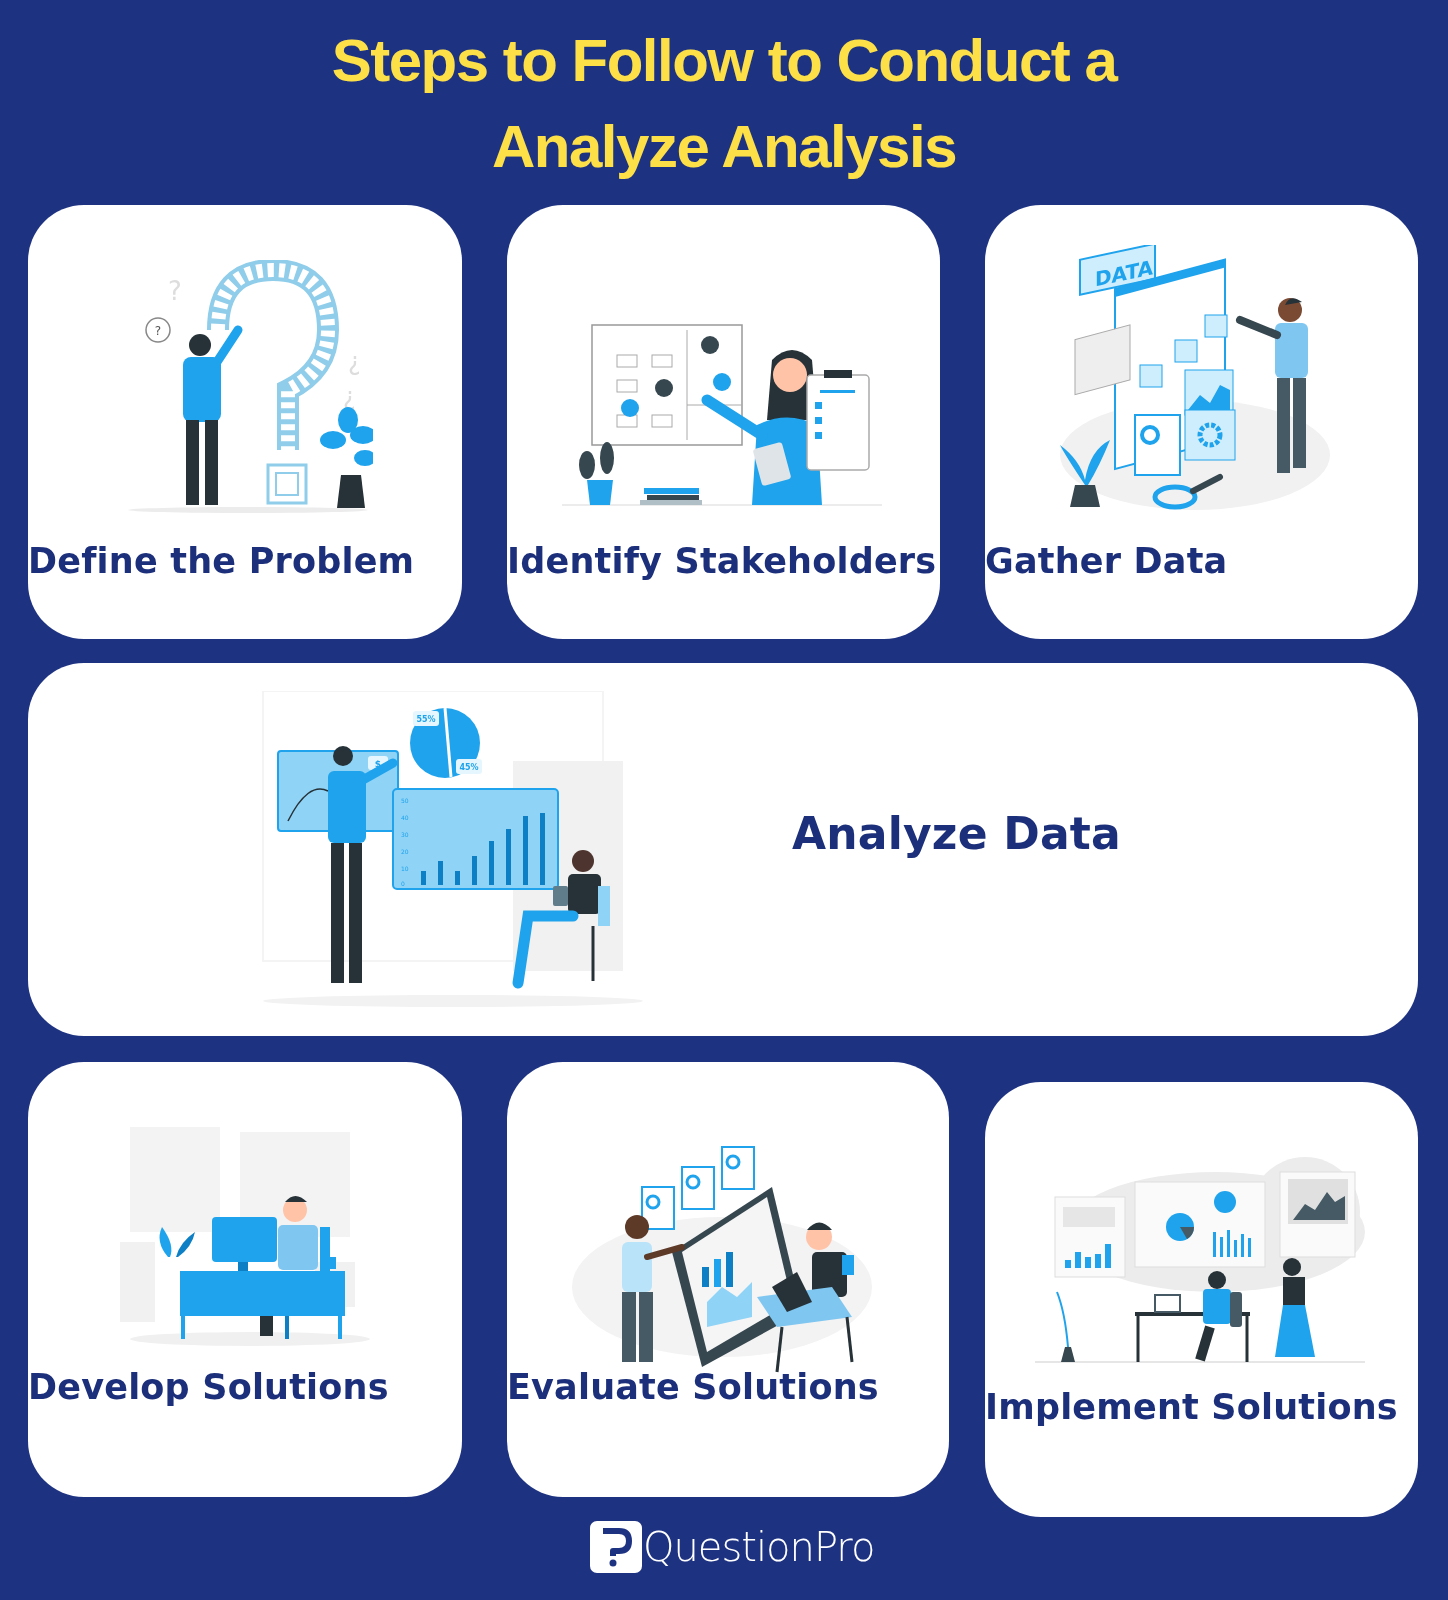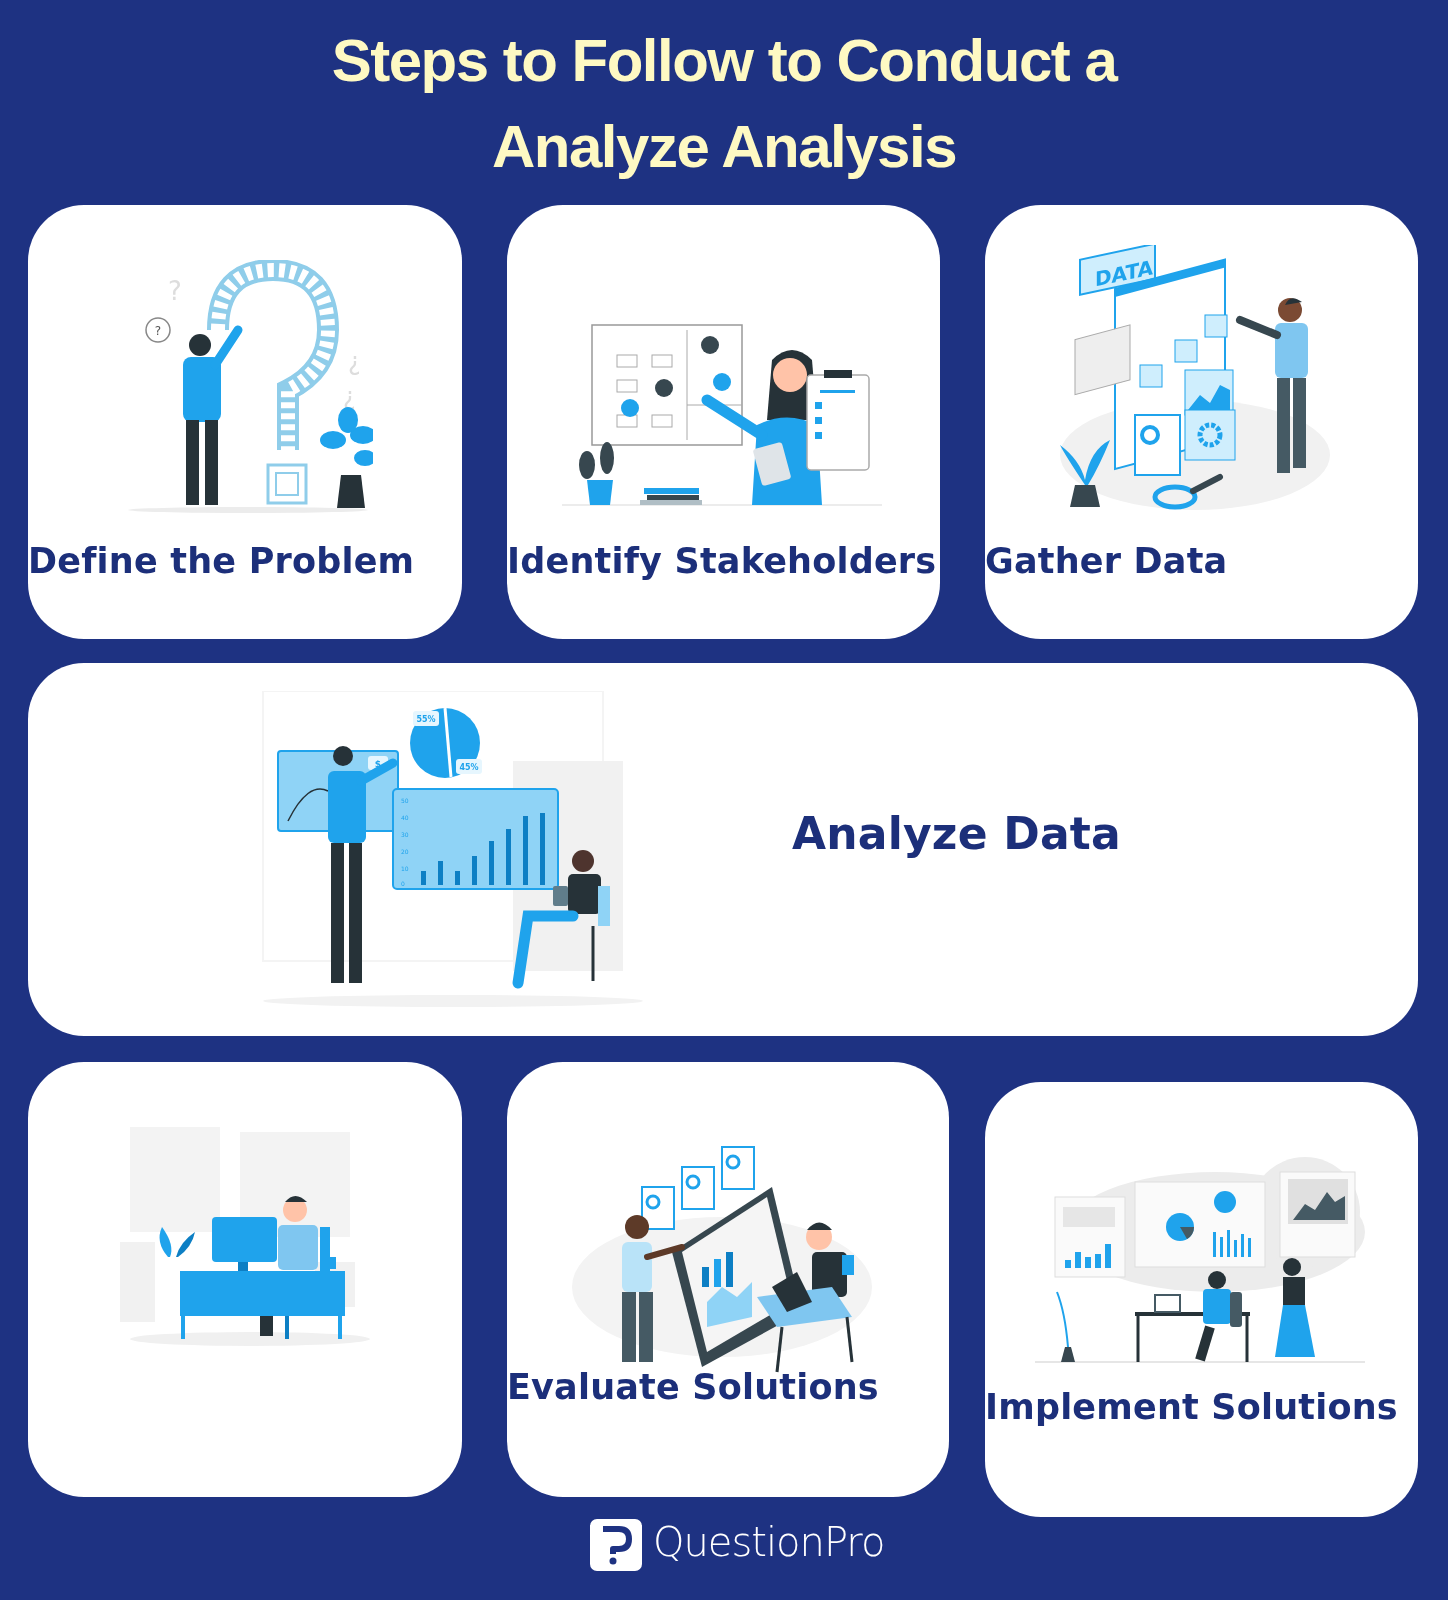--- a/index.html
+++ b/index.html
@@ -4,41 +4,41 @@
   <style>
     html, body { margin: 0; padding: 0; }
     body {
       width: 1448px; height: 1600px;
       background: #1e3282;
       position: relative; overflow: hidden;
       font-family: "DejaVu Sans", "Liberation Sans", sans-serif;
     }
     .title {
       position: absolute; left: 0; top: 18px; width: 1448px;
-      text-align: center; color: #fef9c3;
+      text-align: center; color: #fde047;
       font-family: "Liberation Sans", "DejaVu Sans", sans-serif;
       font-weight: bold; font-size: 60px; line-height: 86px;
       letter-spacing: -1.5px;
     }
     .card {
       position: absolute; background: #ffffff;
       border-radius: 56px; overflow: hidden;
     }
     .card .label {
       position: absolute; left: 0; width: 100%;
       text-align: left; color: #1c2f7a;
       font-family: "DejaVu Sans", sans-serif;
       font-weight: 600; font-size: 35px; letter-spacing: 0.2px;
       white-space: nowrap;
     }
     .illus { position: absolute; }
     .illus svg { display: block; }
     .footer-logo {
       position: absolute; left: 590px; top: 1519px; height: 56px;
-      display: flex; align-items: flex-start; gap: 11px;
+      display: flex; align-items: center; gap: 1px;
     }
     .logo-mark {
       width: 52px; height: 52px; background: #ffffff; border-radius: 7px;
       display: flex; align-items: center; justify-content: center;
     }
     .logo-text {
       color: #ffffff; font-family: "DejaVu Sans", sans-serif;
       font-weight: 300; font-size: 40px; letter-spacing: -1px;
     }
   </style>
@@ -238,20 +238,21 @@
       <rect x="220" y="120" width="10" height="45" fill="#1fa3ec"></rect>
 
       <rect x="80" y="164" width="165" height="45" fill="#1fa3ec"></rect>
       <line x1="83" y1="209" x2="83" y2="232" stroke="#1fa3ec" stroke-width="4"></line>
       <line x1="240" y1="209" x2="240" y2="232" stroke="#1fa3ec" stroke-width="4"></line>
       <rect x="160" y="209" width="13" height="20" fill="#263238"></rect>
       <rect x="185" y="209" width="4" height="23" fill="#0d7fc4"></rect>
       <rect x="228" y="150" width="8" height="12" fill="#1fa3ec"></rect>
     </svg>
   </div>
+  <div class="label" style="top:305px;">Develop Solutions</div>
 </div>
 
 <div class="card" style="left:507px; top:1062px; width:433px; height:435px;padding-left:9px;">
   <div class="illus" style="left:60px; top:25px;">
     <svg width="310" height="290" viewBox="0 0 310 290">
       <ellipse cx="155" cy="200" rx="150" ry="70" fill="#f3f3f3"></ellipse>
 
       <rect x="75" y="100" width="32" height="42" fill="#fff" stroke="#1fa3ec" stroke-width="2"></rect>
       <circle cx="86" cy="115" r="6" fill="none" stroke="#1fa3ec" stroke-width="3"></circle>
       <rect x="115" y="80" width="32" height="42" fill="#fff" stroke="#1fa3ec" stroke-width="2"></rect>

